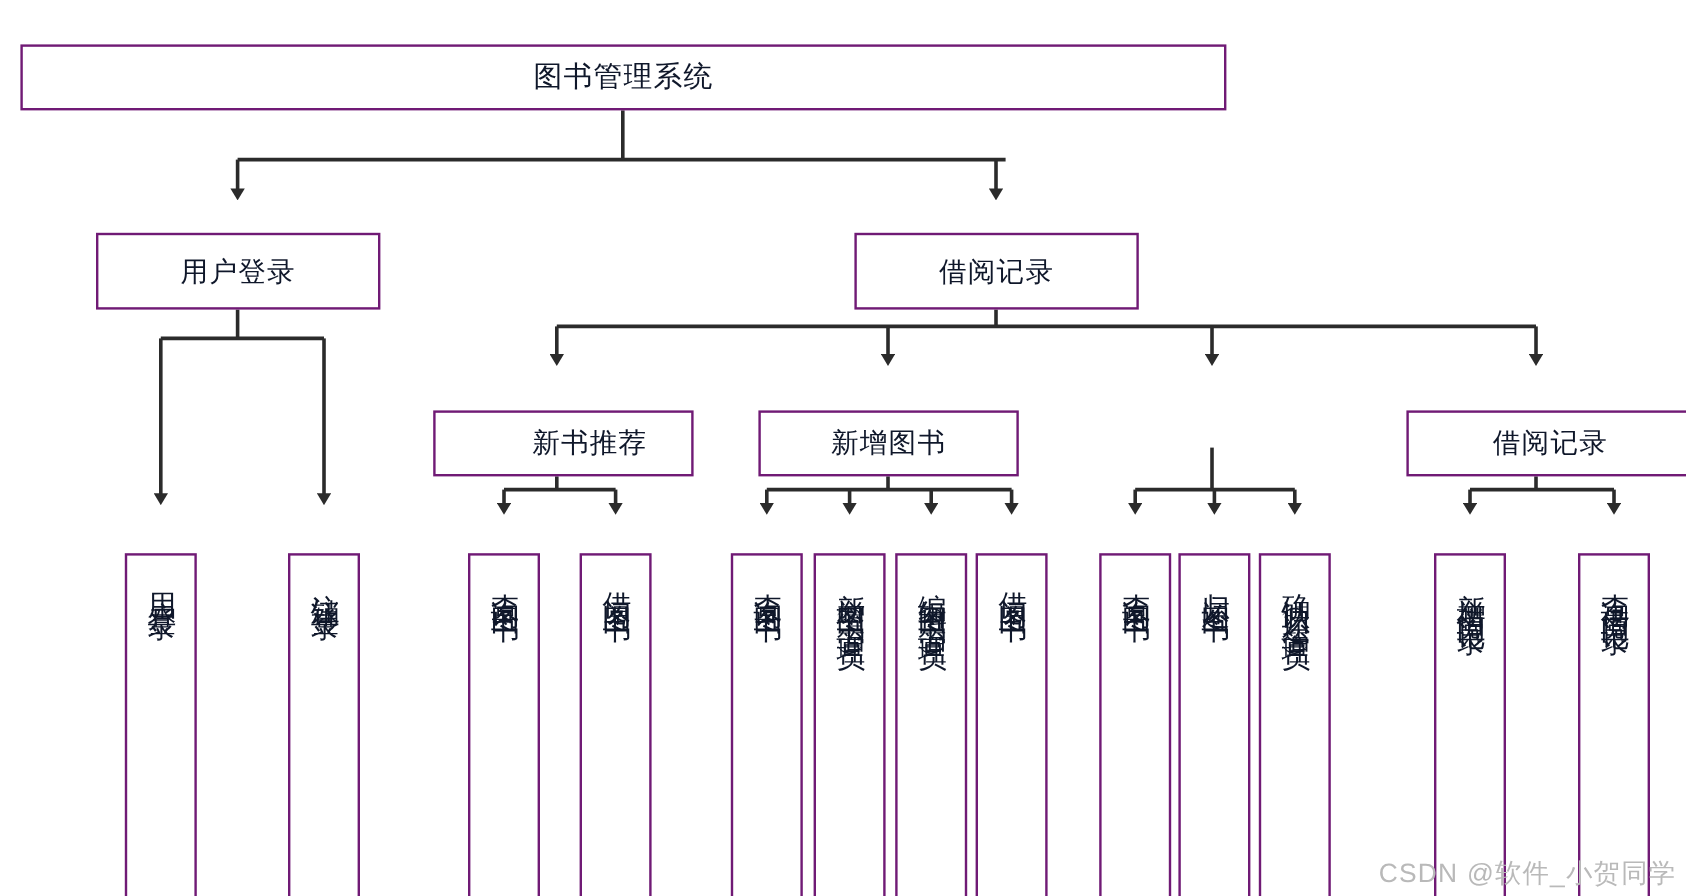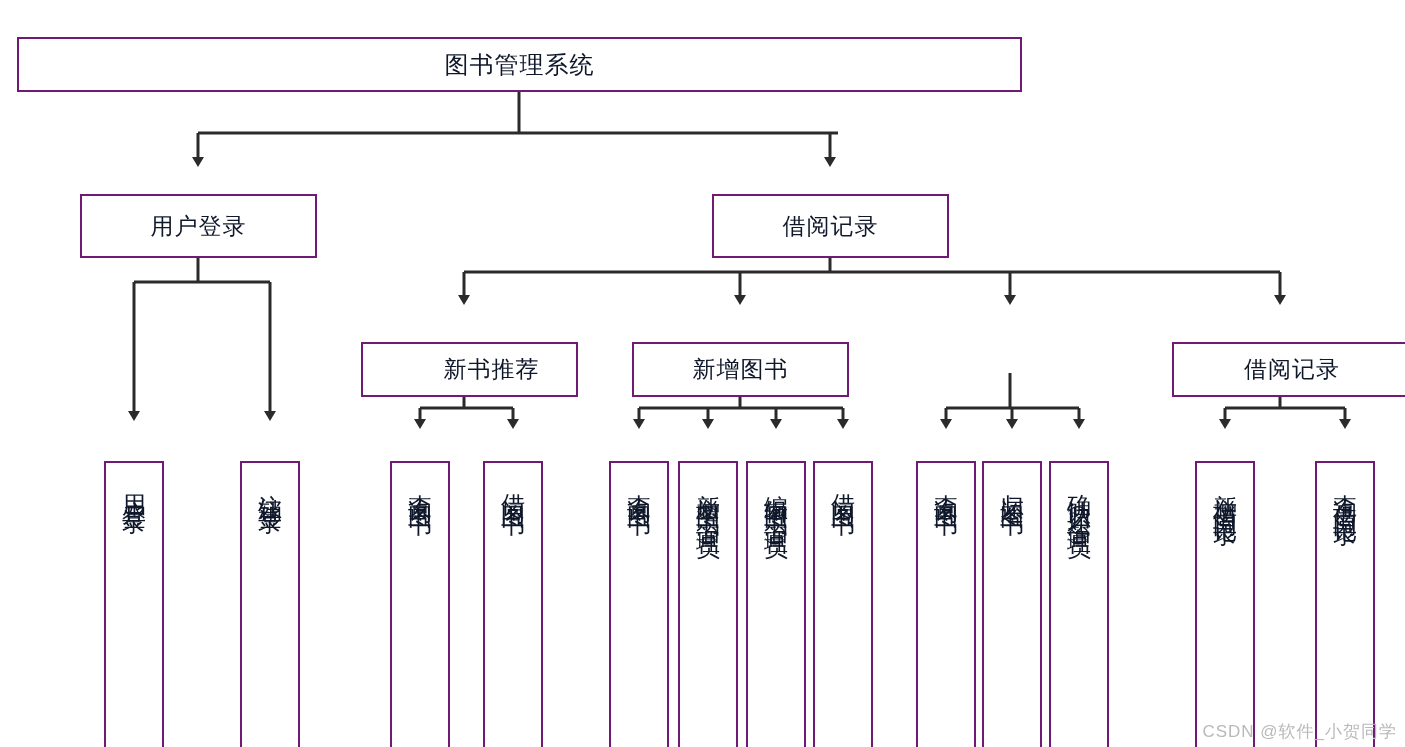--- a/index.html
+++ b/index.html
@@ -49,21 +49,21 @@
     line-height:1.0;
     letter-spacing:6px;
     white-space:nowrap;
     text-align:start;
   }
 
   .watermark{
     position:absolute;
     right:8px;
     bottom:4px;
-    font-size:17px;
+    font-size:22px;
     color:#b9b9b9;
     letter-spacing:1px;
     white-space:nowrap;
     user-select:none;
     margin-left:32px;
   }
 </style>
 </head>
 <body>
 

